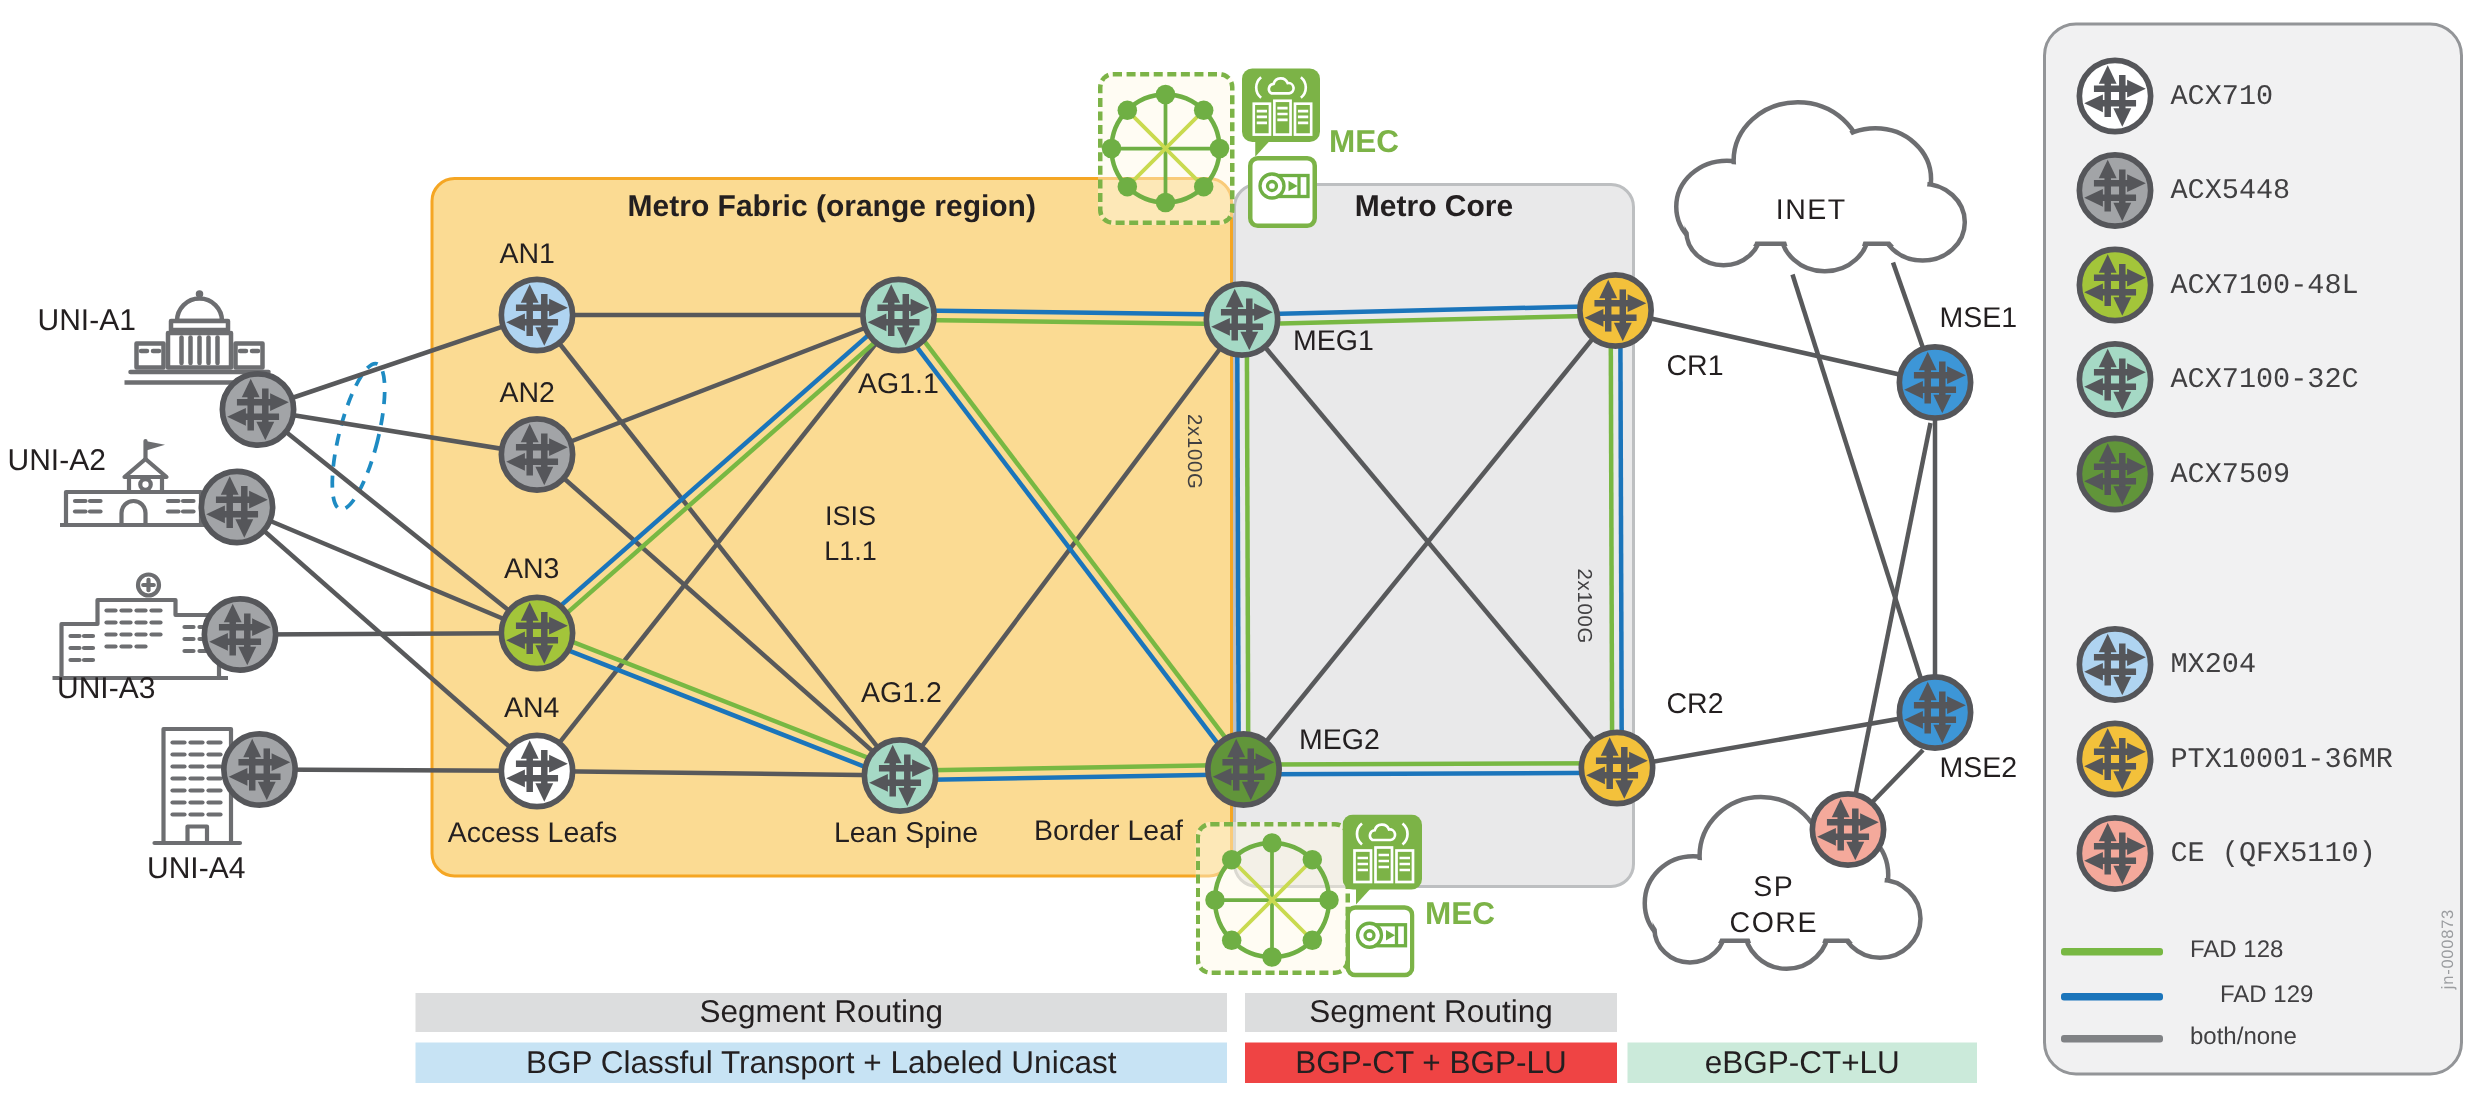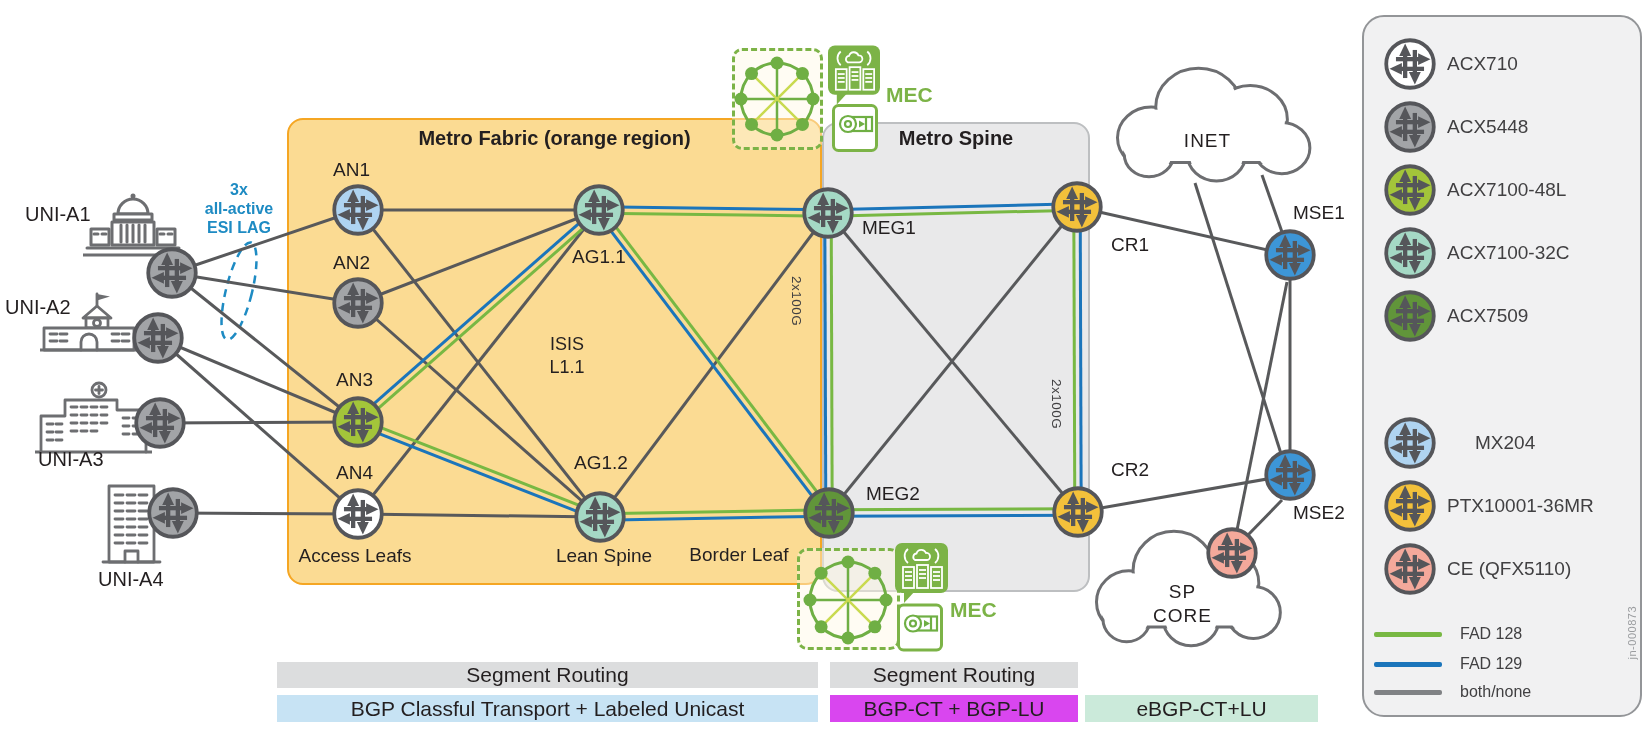--- a/index.html
+++ b/index.html
@@ -23,21 +23,21 @@
   .watermark{position:absolute;z-index:6;left:1626px;top:606px;writing-mode:vertical-rl;transform:rotate(180deg);font-size:11px;color:#9b9da0;letter-spacing:.5px;}
   .node{position:absolute;z-index:5;}
   .nlabel{position:absolute;z-index:6;font-size:19px;color:#231F20;white-space:nowrap;}
   .nlabel.center{transform:translateX(-50%);}
   .bld{position:absolute;z-index:3;}
   .uni-label{position:absolute;z-index:6;font-size:20px;color:#231F20;white-space:nowrap;}
   .mec-box{position:absolute;z-index:3;border:3px dashed #7CB347;border-radius:10px;background:rgba(255,249,228,0.45);}
   .mec-icon{position:absolute;z-index:4;}
   .bar{position:absolute;z-index:6;display:flex;align-items:center;justify-content:center;font-size:21px;color:#231F20;white-space:nowrap;}
   .legend-panel{position:absolute;z-index:6;left:1362px;top:15px;width:280px;height:702px;background:#F1F1F2;border:2px solid #939598;border-radius:22px;box-sizing:border-box;}
-  .legend-row{position:absolute;display:flex;align-items:center;height:54px;}
+  .legend-row{position:absolute;display:flex;align-items:center;height:54px;font-family:Liberation Mono, monospace;}
   .legend-row .txt{margin-left:10px;font-size:19px;color:#414042;white-space:nowrap;}
   .legend-line-row{position:absolute;display:flex;align-items:center;height:20px;}
   .legend-line-row .swatch{width:68px;height:5px;border-radius:2px;}
   .legend-line-row .txt{margin-left:18px;font-size:16px;color:#414042;white-space:nowrap;}
 </style>
 </head>
 <body>
 
 <div id="canvas">
   <div class="region" style="left: 287px; top: 118px; width: 535px; height: 467px; background: rgb(251, 219, 147); border: 2.5px solid rgb(245, 166, 35); box-sizing: border-box;"></div>
@@ -113,28 +113,27 @@
       <line x1="824.8000177776296" y1="213.0106666074079" x2="825.8000177776296" y2="513.0106666074079" stroke="#1B75BB" stroke-width="3"></line>
       <line x1="828.0770860575204" y1="216.19907138709596" x2="1077.0770860575203" y2="210.19907138709596" stroke="#78B843" stroke-width="3"></line>
       <line x1="827.9229139424796" y1="209.80092861290404" x2="1076.9229139424797" y2="203.80092861290404" stroke="#1B75BB" stroke-width="3"></line>
       <line x1="828.987148698015" y1="509.80002580572324" x2="1077.987148698015" y2="508.80002580572324" stroke="#78B843" stroke-width="3"></line>
       <line x1="829.012851301985" y1="516.1999741942768" x2="1078.012851301985" y2="515.1999741942768" stroke="#1B75BB" stroke-width="3"></line>
       <line x1="1073.8000171995388" y1="207.01049174688677" x2="1074.8000171995388" y2="512.0104917468867" stroke="#78B843" stroke-width="3"></line>
       <line x1="1080.1999828004612" y1="206.98950825311323" x2="1081.1999828004612" y2="511.98950825311323" stroke="#1B75BB" stroke-width="3"></line>
     </svg>
 
   <div class="region-title title-fabric">Metro Fabric (orange region)</div>
-  <div class="region-title title-core">Metro Spine</div>
+  <div class="region-title title-core">Metro Core</div>
 
   <div class="cloud-label cloud-label-inet">INET</div>
   <div class="cloud-label cloud-label-sp"><span>SP</span><br><span>CORE</span></div>
 
   <div class="isis"><span>ISIS</span><br><span>L1.1</span></div>
 
-  <div class="esi-note"><span>3x</span><br><span>all-active</span><br><span>ESI LAG</span></div>
 
   <div class="role-label role-1">Access Leafs</div>
   <div class="role-label role-2">Lean Spine</div>
   <div class="role-label role-3">Border Leaf</div>
 
   <div class="speed-label speed-1">2x100G</div>
   <div class="speed-label speed-2">2x100G</div>
 
   <div class="mec-label mec-label-1">MEC</div>
   <div class="mec-label mec-label-2">MEC</div>
@@ -213,21 +212,21 @@
     <line x1="59" y1="24" x2="59" y2="68"></line>
             <polygon points="59,88 48,65 70,65" stroke="none"></polygon>
     <line x1="24" y1="41" x2="68" y2="41"></line>
             <polygon points="88,41 65,30 65,52" stroke="none"></polygon>
     <line x1="76" y1="59" x2="32" y2="59"></line>
             <polygon points="12,59 35,48 35,70" stroke="none"></polygon>
   </g>
         </svg>
         <span class="txt">ACX7509</span>
       </div>
-      <div class="legend-row" style="left: 19px; top: 399px; gap: 28px;">
+      <div class="legend-row" style="left: 19px; top: 399px;">
         <svg width="54" height="54" viewBox="0 0 100 100">
   <circle cx="50" cy="50" r="44" fill="#AFD4F1" stroke="#55565A" stroke-width="7"></circle>
   <g stroke="#55565A" stroke-width="8" fill="#55565A" stroke-linecap="butt">
     <line x1="41" y1="76" x2="41" y2="32"></line>
             <polygon points="41,12 30,35 52,35" stroke="none"></polygon>
     <line x1="59" y1="24" x2="59" y2="68"></line>
             <polygon points="59,88 48,65 70,65" stroke="none"></polygon>
     <line x1="24" y1="41" x2="68" y2="41"></line>
             <polygon points="88,41 65,30 65,52" stroke="none"></polygon>
     <line x1="76" y1="59" x2="32" y2="59"></line>
@@ -265,21 +264,21 @@
     <line x1="76" y1="59" x2="32" y2="59"></line>
             <polygon points="12,59 35,48 35,70" stroke="none"></polygon>
   </g>
         </svg>
         <span class="txt">CE (QFX5110)</span>
       </div>
       <div class="legend-line-row" style="left: 10px; top: 607px;">
         <span class="swatch" style="background:#78B843"></span>
         <span class="txt">FAD 128</span>
       </div>
-      <div class="legend-line-row" style="left: 10px; top: 637px;">
+      <div class="legend-line-row" style="left: 10px; top: 637px; gap: 20px;">
         <span class="swatch" style="background:#1B75BB"></span>
         <span class="txt">FAD 129</span>
       </div>
       <div class="legend-line-row" style="left: 10px; top: 665px;">
         <span class="swatch" style="background:#808285"></span>
         <span class="txt">both/none</span>
       </div>
     </div>
 
   <div class="watermark">jn-000873</div>
@@ -715,15 +714,15 @@
     <rect x="16" y="13" width="24" height="14"></rect>
     <line x1="34" y1="13" x2="34" y2="27"></line>
     <circle cx="16" cy="20" r="8" fill="#fff"></circle>
           <circle cx="16" cy="20" r="3"></circle>
    </g>
    <polygon points="27,16.5 33,20 27,23.5" fill="#6FAF44"></polygon>
       </svg></div>
     <div class="bar" style="left: 277px; top: 662px; width: 541px; height: 26px; background: rgb(220, 221, 222);">Segment Routing</div>
     <div class="bar" style="left: 830px; top: 662px; width: 248px; height: 26px; background: rgb(220, 221, 222);">Segment Routing</div>
     <div class="bar" style="left: 277px; top: 695px; width: 541px; height: 27px; background: rgb(199, 227, 244);">BGP Classful Transport + Labeled Unicast</div>
-    <div class="bar" style="left: 830px; top: 695px; width: 248px; height: 27px; background: #d946ef;">BGP-CT + BGP-LU</div>
+    <div class="bar" style="left: 830px; top: 695px; width: 248px; height: 27px; background: #ef4444;">BGP-CT + BGP-LU</div>
     <div class="bar" style="left: 1085px; top: 695px; width: 233px; height: 27px; background: rgb(203, 234, 218);">eBGP-CT+LU</div>
   </div>
 
 </body></html>

